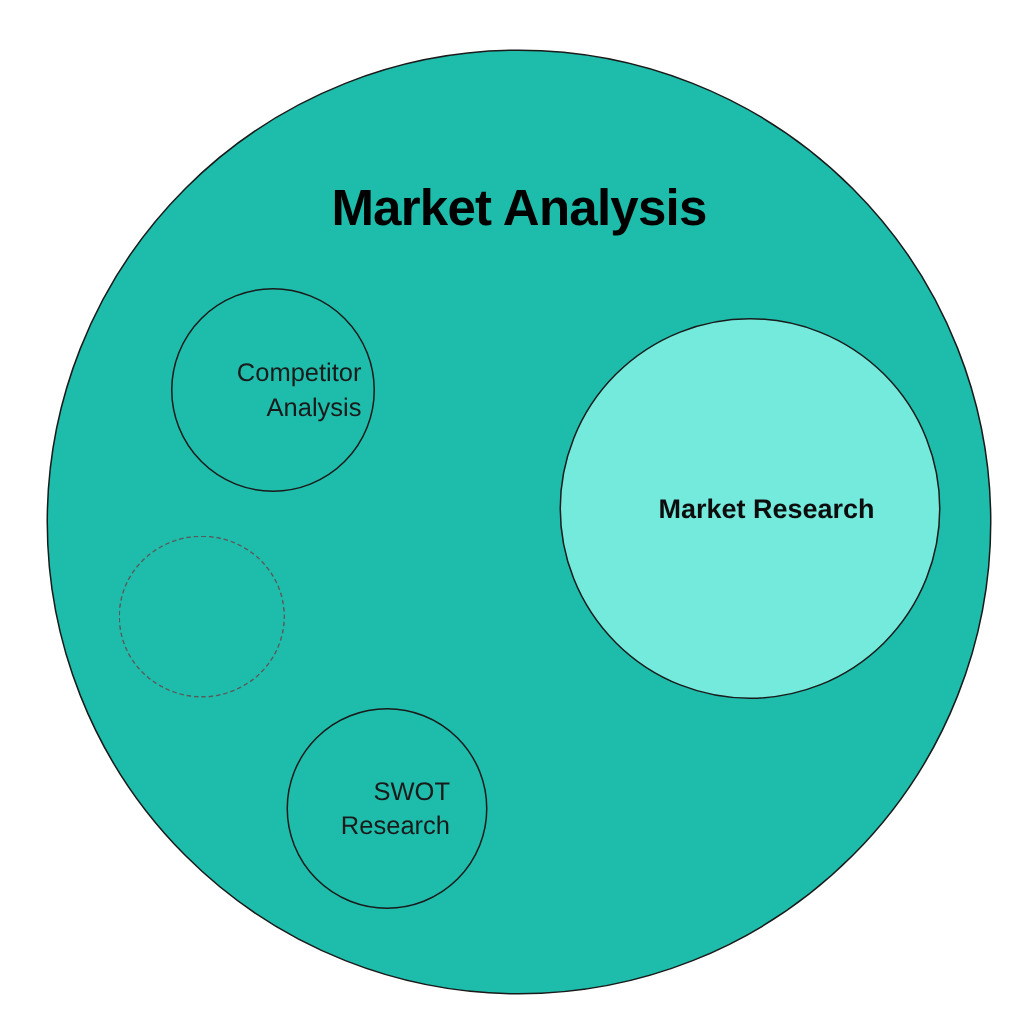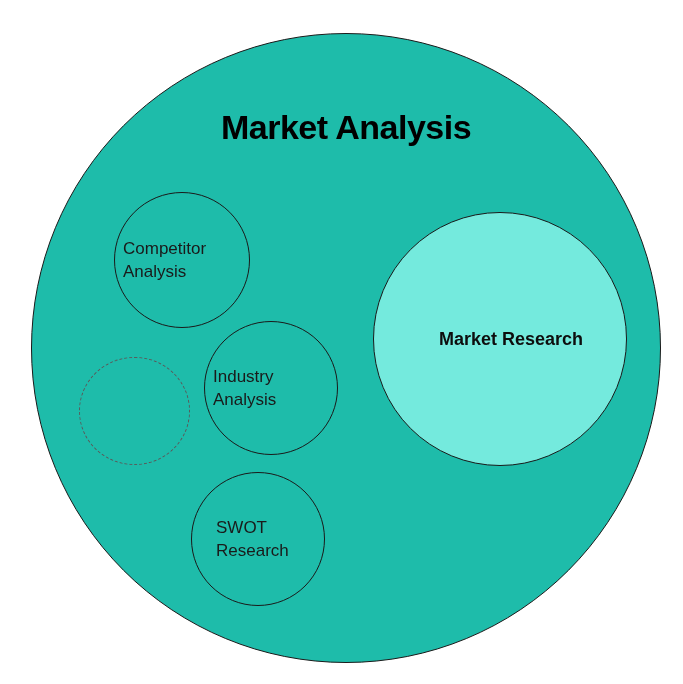--- a/index.html
+++ b/index.html
@@ -15,35 +15,35 @@
     background: #ffffff;
     overflow: hidden;
   }
   .circle {
     position: absolute;
     border-radius: 50%;
     box-sizing: border-box;
     display: flex;
     align-items: center;
     justify-content: center;
-    text-align: left;
+    text-align: right;
   }
   
   .outer-circle {
     left: 31px;
     top: 33px;
     width: 630px;
     height: 630px;
     background: #1ebcaa;
     border: 1.5px solid #1a1a1a;
   }
   .diagram-title {
     position: absolute;
     left: 31px;
-    top: 108px;
+    top: 120px;
     width: 630px;
     text-align: center;
     font-size: 34px;
     font-weight: bold;
     color: #000000;
     letter-spacing: -0.5px;
   }
   
   .sub-circle {
     background: transparent;
@@ -104,23 +104,20 @@
 <div class="stage">
 
   <div class="circle outer-circle"></div>
 
   <div class="diagram-title">Market Analysis</div>
 
   <div class="circle sub-circle circle-competitor">
     <span class="label">Competitor Analysis</span>
   </div>
 
-  <div class="circle sub-circle circle-industry">
-    <span class="label">Industry Analysis</span>
-  </div>
 
   <div class="circle sub-circle circle-swot">
     <span class="label">SWOT Research</span>
   </div>
 
   <div class="circle circle-dashed"></div>
 
   <div class="circle circle-market-research">
     <span class="label">Market Research</span>
   </div>

